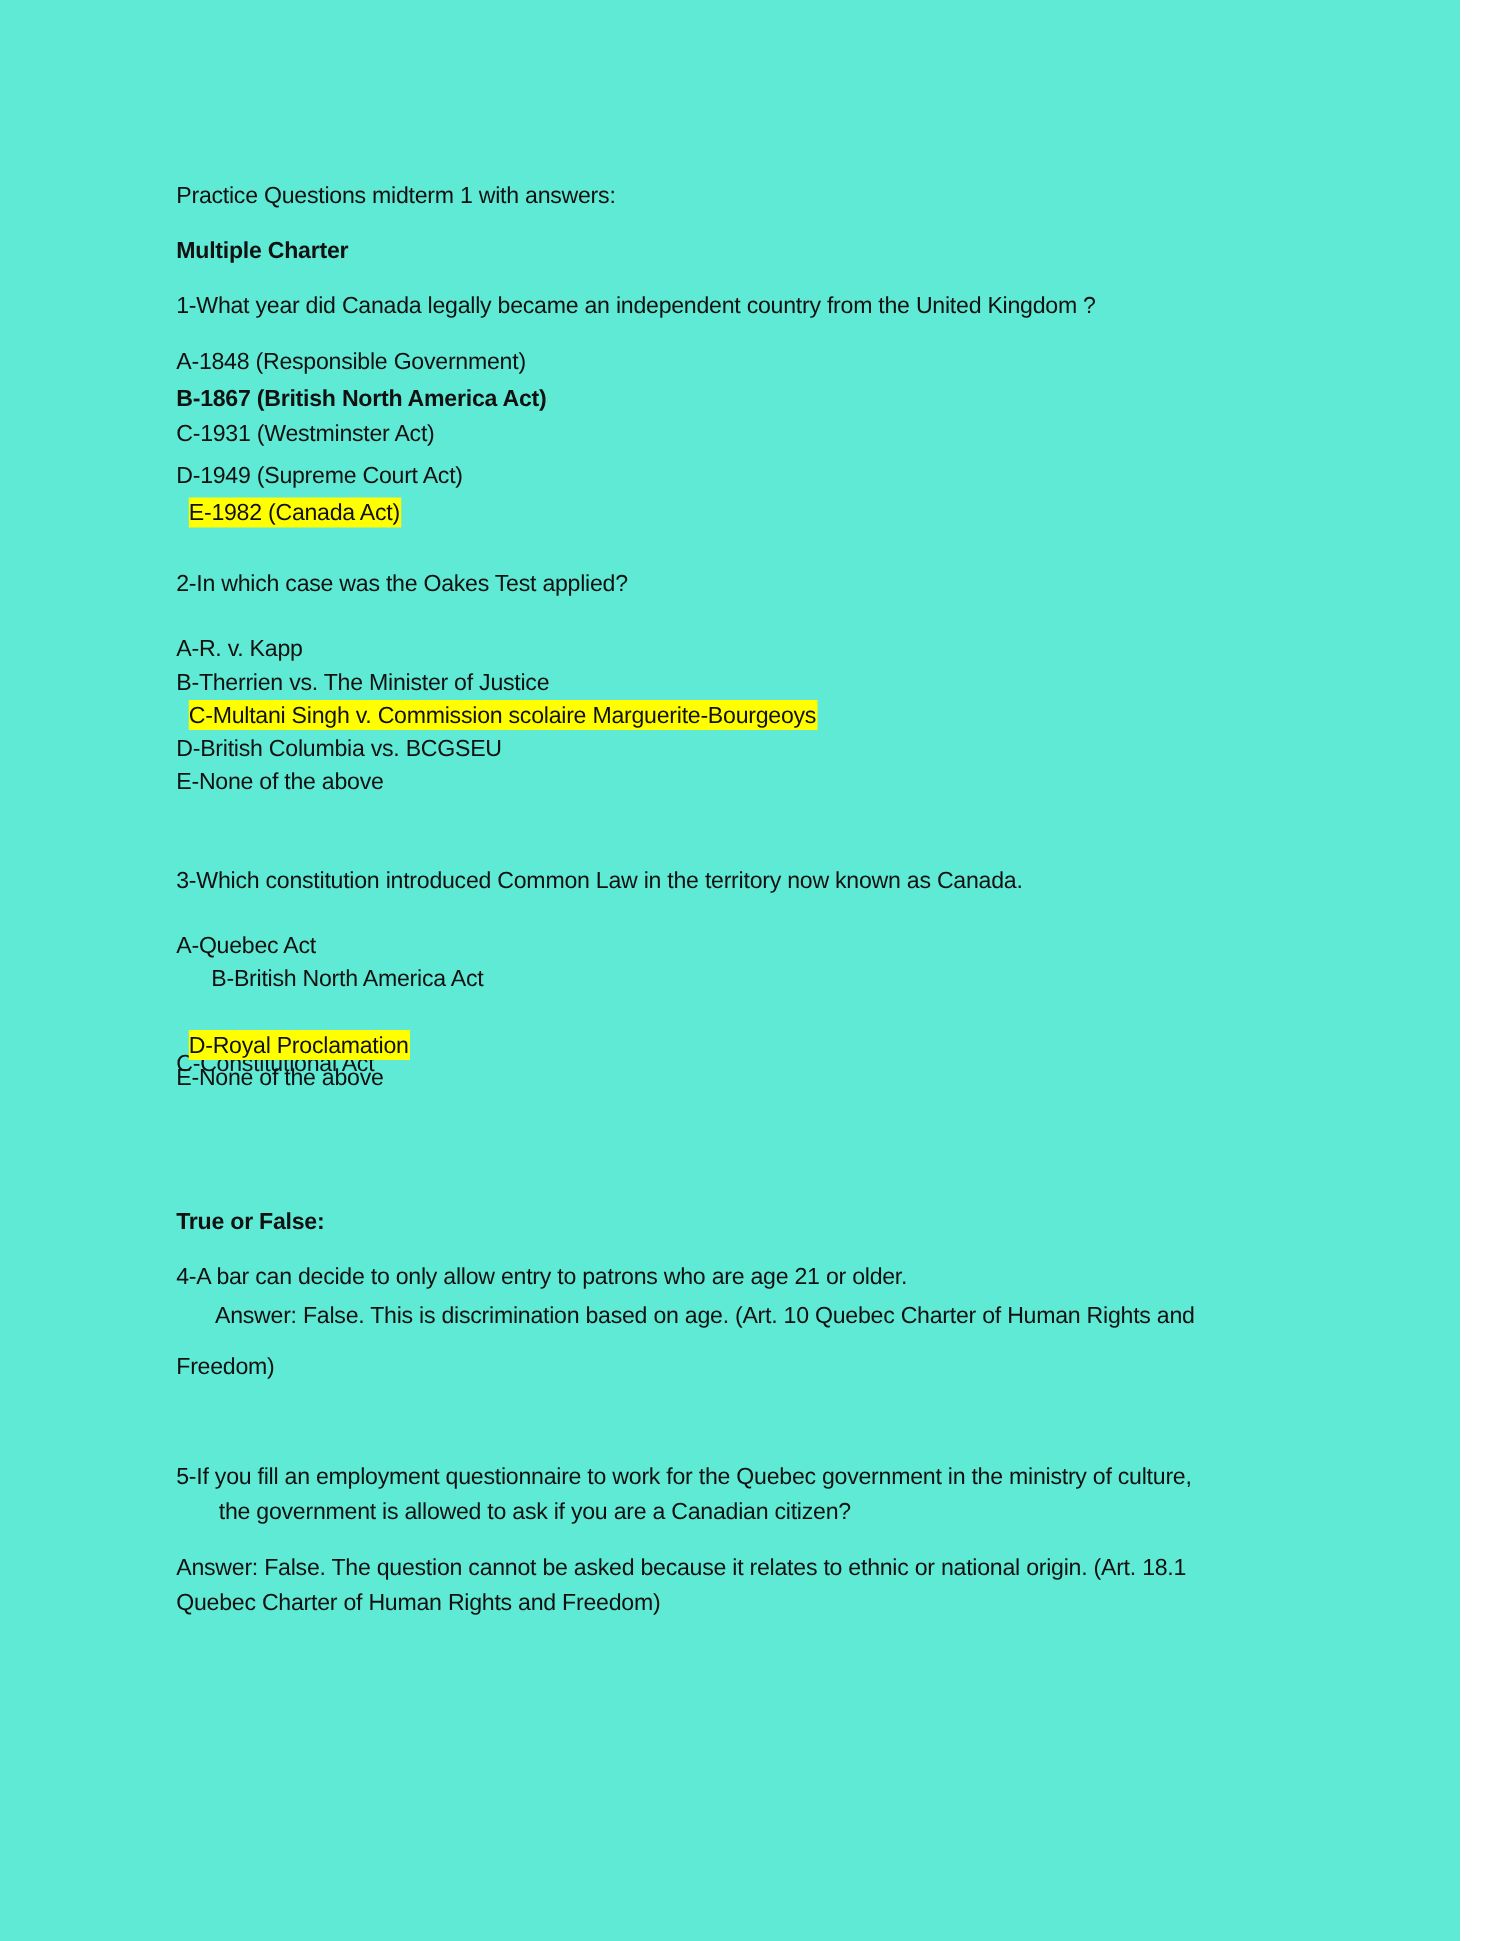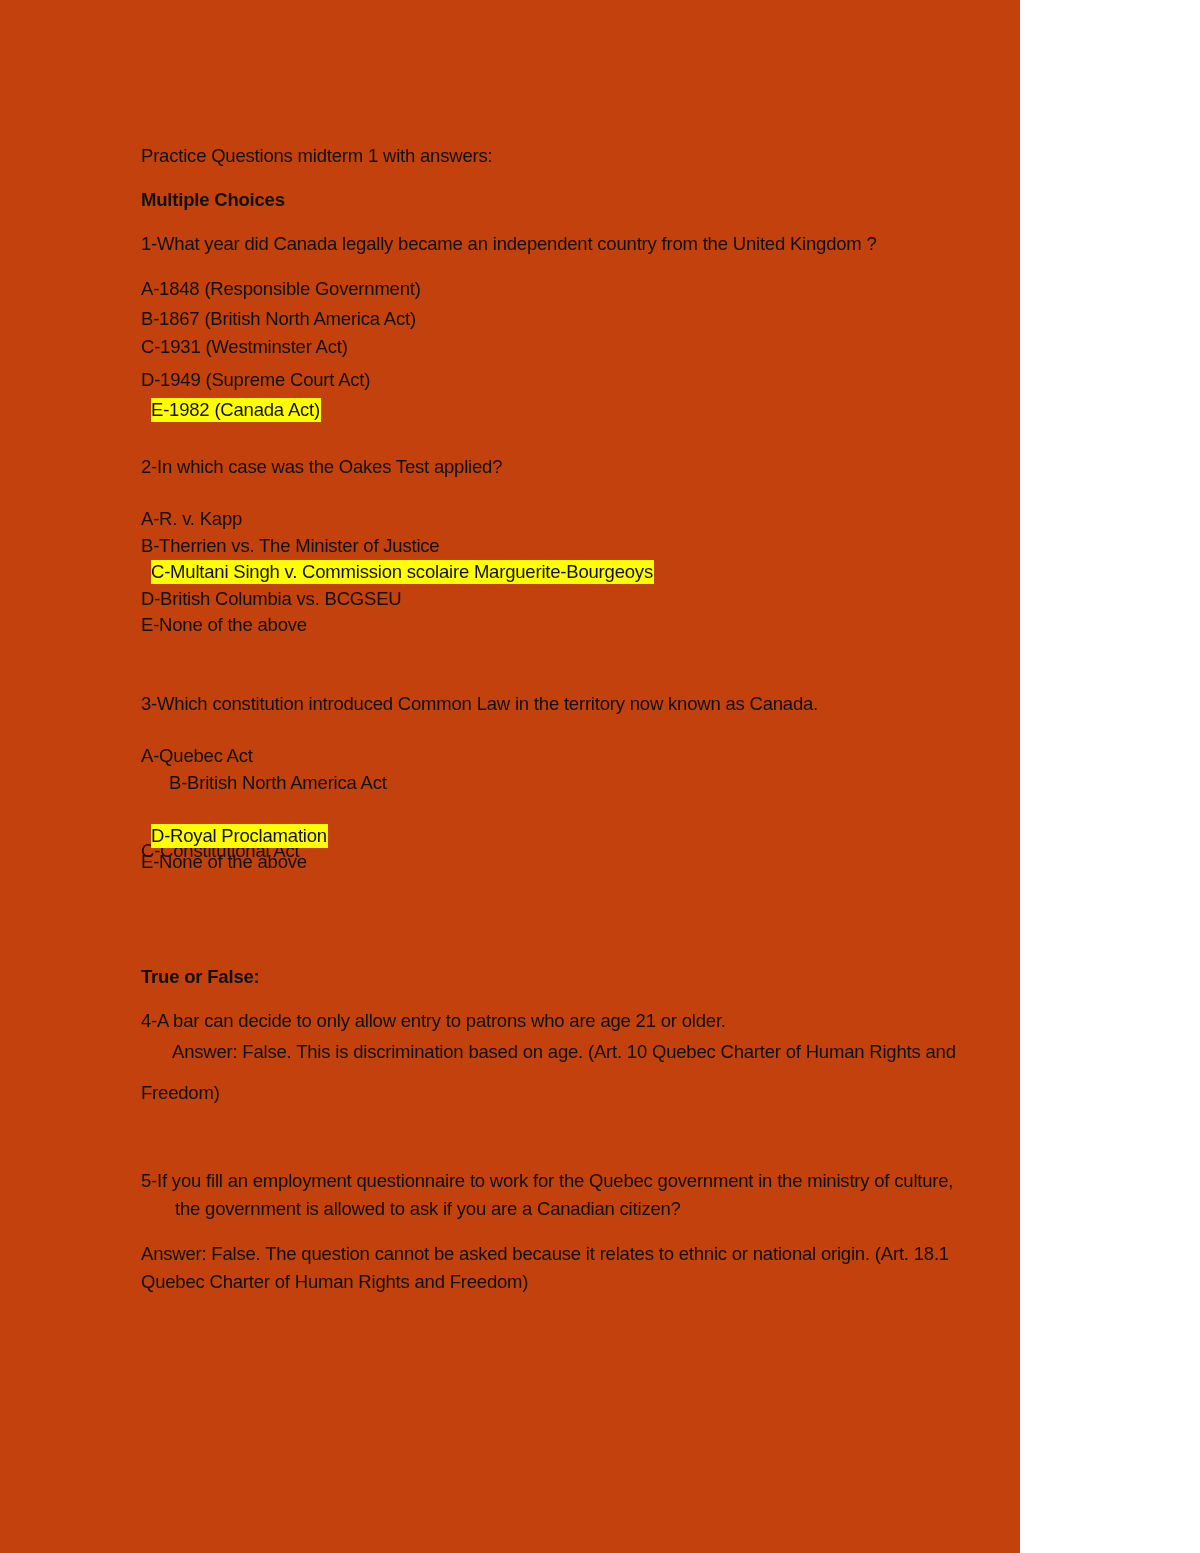--- a/index.html
+++ b/index.html
@@ -12,22 +12,22 @@
       height: 1553px;
       position: relative;
       overflow: hidden;
       font-family: "Liberation Sans", "DejaVu Sans", sans-serif;
       color: #111111;
       font-size: 18.5px;
     }
     .page {
       position: absolute;
       left: 0; top: 0;
-      width: 1020px; height: 1553px;
-      background: #c2410c;
+      width: 1168px; height: 1553px;
+      background: #5eead4;
       text-align: right;
     }
     .line {
       position: absolute;
       left: 141px;
       white-space: nowrap;
       line-height: 24px;
       letter-spacing: -0.2px;
     }
     .bold { font-weight: bold; }
@@ -37,26 +37,26 @@
       margin-left: 10px;
     }
   </style>
 </head>
 <body>
 
 <div class="page">
 
   <div class="line" style="top:144px;">Practice Questions midterm 1 with answers:</div>
 
-  <div class="line bold" style="top:188px;">Multiple Choices</div>
+  <div class="line bold" style="top:188px;">Multiple Charter</div>
 
   <div>
     <div class="line" style="top:232px;">1-What year did Canada legally became an independent country from the United Kingdom ?</div>
     <div class="line" style="top:277px;">A-1848 (Responsible Government)</div>
-    <div class="line" style="top:307px;">B-1867 (British North America Act)</div>
+    <div class="line" style="top:307px;font-weight:bold;">B-1867 (British North America Act)</div>
     <div class="line" style="top:335px;">C-1931 (Westminster Act)</div>
     <div class="line" style="top:368px;">D-1949 (Supreme Court Act)</div>
     <div class="line" style="top:398px;"><span class="hl">E-1982 (Canada Act)</span></div>
   </div>
 
   <div>
     <div class="line" style="top:455px;">2-In which case was the Oakes Test applied?</div>
     <div class="line" style="top:507px;">A-R. v. Kapp</div>
     <div class="line" style="top:534px;">B-Therrien vs. The Minister of Justice</div>
     <div class="line" style="top:560px;"><span class="hl">C-Multani Singh v. Commission scolaire Marguerite-Bourgeoys</span></div>

